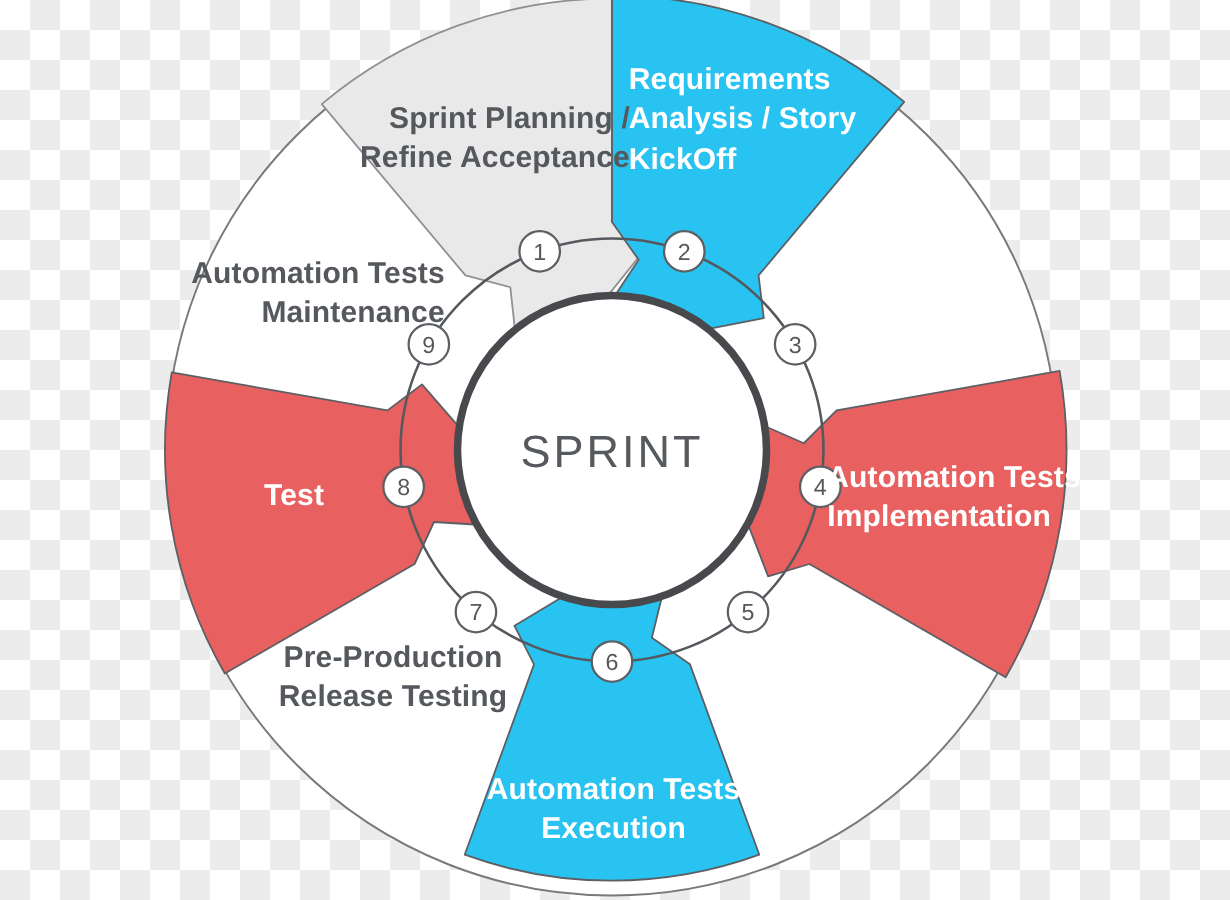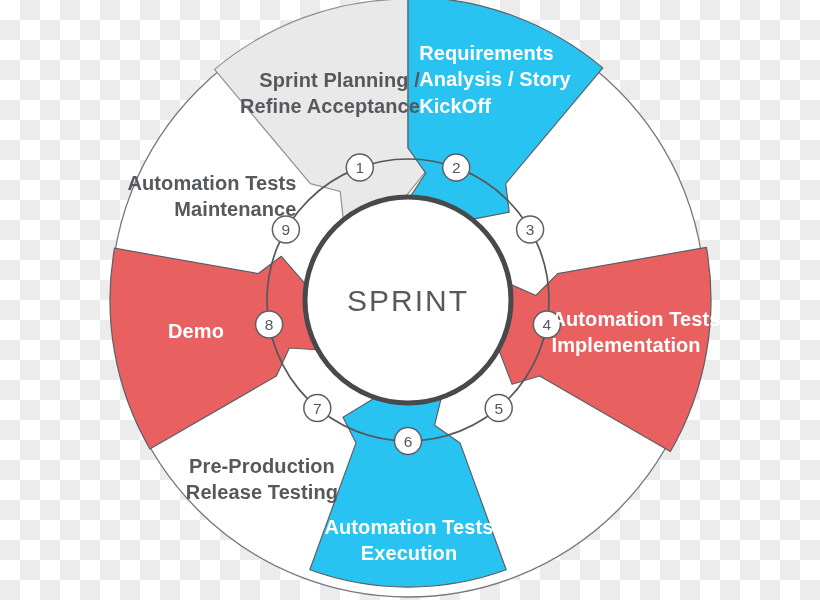--- a/index.html
+++ b/index.html
@@ -91,18 +91,18 @@
 
   <div class="seg-label align-right" style="left:330px;top:93px;">Sprint Planning /
 Refine Acceptance</div>
   <div class="seg-label white align-left" style="left:495px;top:80px;">Requirements
 Analysis / Story
 KickOff</div>
   <div class="seg-label white align-left" style="left:636px;top:332px;">Automation Tests
 Implementation</div>
   <div class="seg-label white align-center" style="left:409px;top:540px;">Automation Tests
 Execution</div>
-  <div class="seg-label align-center" style="left:262px;top:479px;">Pre-Production
+  <div class="seg-label align-center" style="left:262px;top:452px;">Pre-Production
 Release Testing</div>
-  <div class="seg-label white align-center" style="left:196px;top:331px;">Demo</div>
+  <div class="seg-label white align-center" style="left:196px;top:331px;">Test</div>
   <div class="seg-label align-right" style="left:212px;top:196px;">Automation Tests
 Maintenance</div>
 </div>
 
 </body></html>

